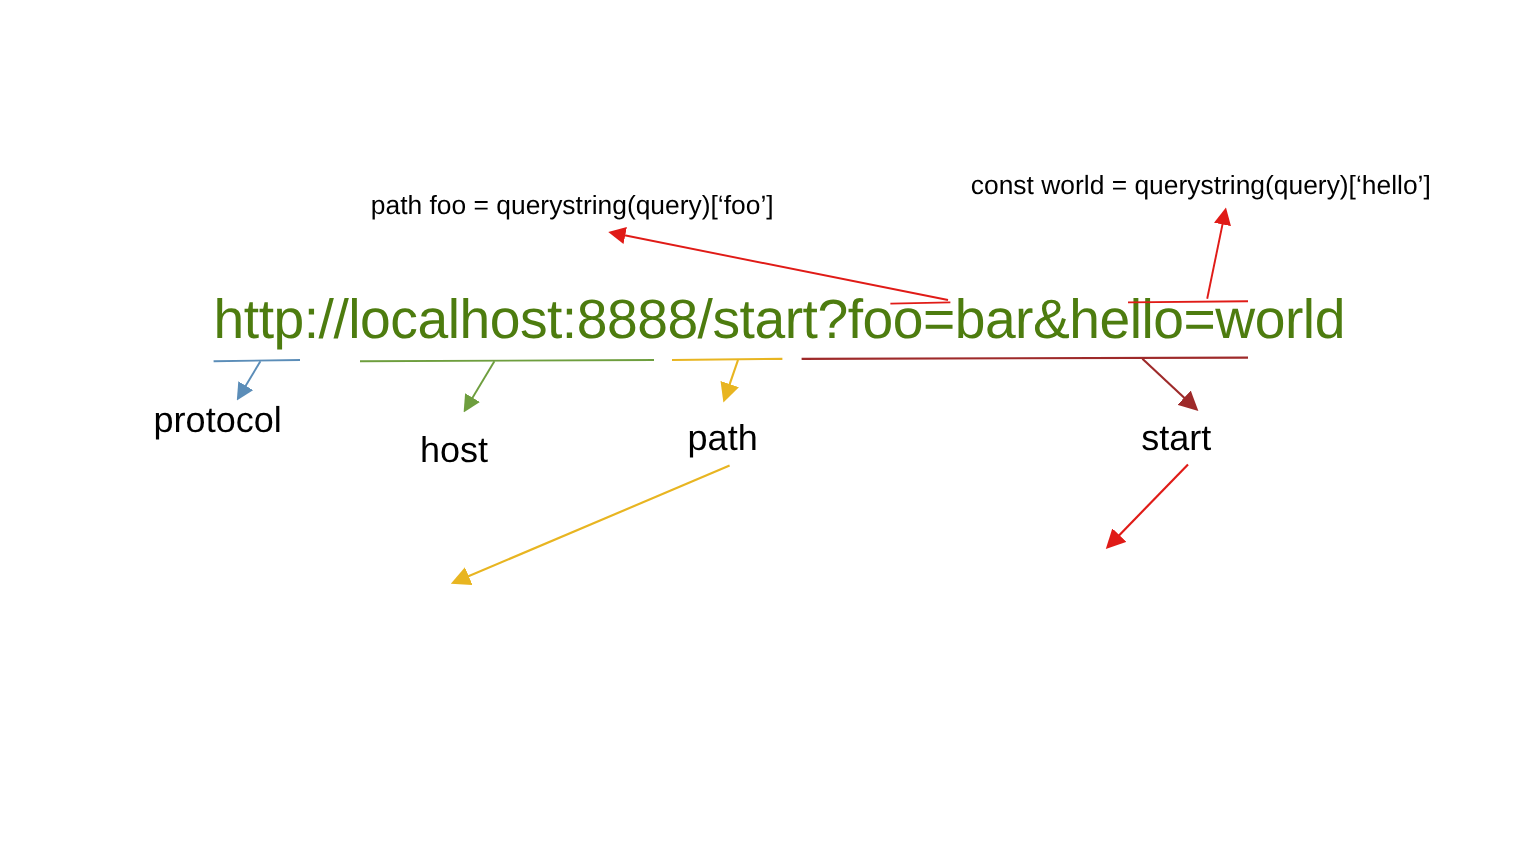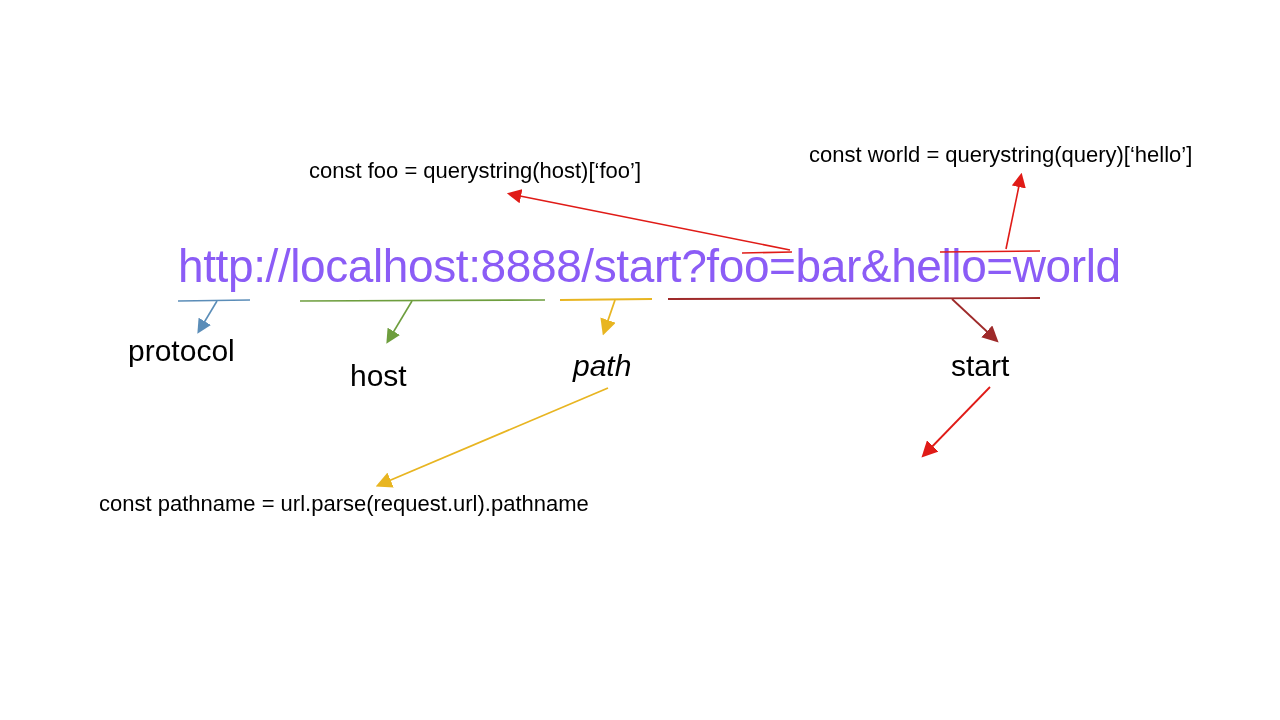--- a/index.html
+++ b/index.html
@@ -27,21 +27,21 @@
     pointer-events: none;
   }
   .txt {
     position: absolute;
     white-space: nowrap;
     line-height: 1;
   }
   .url-text {
     font-size: 46px;
     letter-spacing: -0.4px;
-    color: #8b5cf6;
+    color: #4d7c0f;
   }
   .part-label {
     font-size: 30px;
     color: #000000;
   }
   .code-note {
     font-size: 22px;
     color: #000000;
   }
 </style>
@@ -49,29 +49,28 @@
 <body>
 
 <div id="slide">
 
   <div class="txt url-text" style="left:178px; top:243px;">http://localhost:8888/start?foo=bar&amp;hello=world</div>
 
   <div class="txt part-label" style="left:128px; top:336px;text-align:right;">protocol</div>
 
   <div class="txt part-label" style="left:350px; top:361px;text-align:center;">host</div>
 
-  <div class="txt part-label" style="left:573px; top:351px;font-style:italic;">path</div>
+  <div class="txt part-label" style="left:573px; top:351px;">path</div>
 
   <div class="txt part-label" style="left:951px; top:351px;">start</div>
 
-  <div class="txt code-note" style="left:309px; top:160px;">const foo = querystring(host)[‘foo’]</div>
+  <div class="txt code-note" style="left:309px; top:160px;">path foo = querystring(query)[‘foo’]</div>
 
   <div class="txt code-note" style="left:809px; top:144px;">const world = querystring(query)[‘hello’]</div>
 
-  <div class="txt code-note" style="left:99px; top:493px;">const pathname = url.parse(request.url).pathname</div>
 
 
   <svg id="annot-layer" viewBox="0 0 1280 720">
     <defs>
       <marker id="ah-blue" markerWidth="9" markerHeight="9" refX="7" refY="4.5" orient="auto" markerUnits="strokeWidth">
         <path d="M0,0 L9,4.5 L0,9 Z" fill="#5b8db8"></path>
       </marker>
       <marker id="ah-green" markerWidth="9" markerHeight="9" refX="7" refY="4.5" orient="auto" markerUnits="strokeWidth">
         <path d="M0,0 L9,4.5 L0,9 Z" fill="#6e9e3e"></path>
       </marker>

